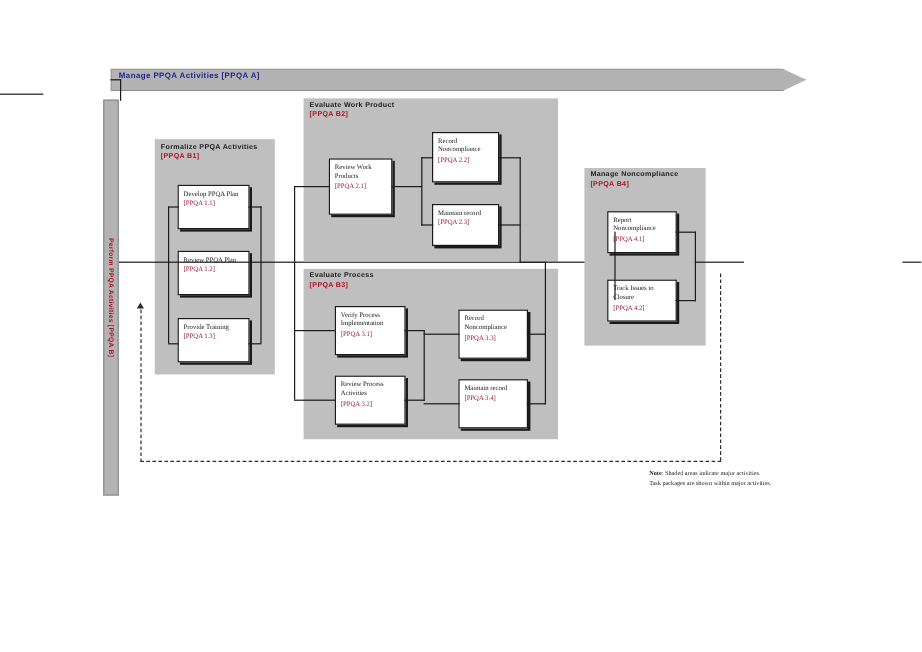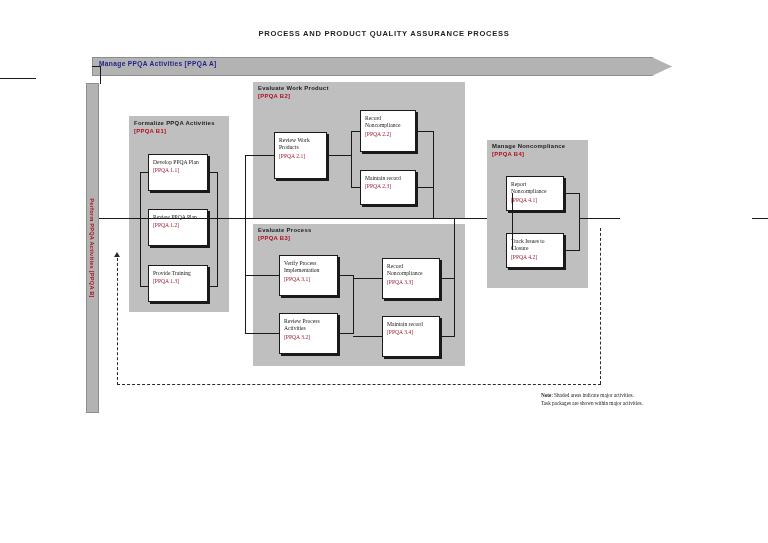--- a/index.html
+++ b/index.html
@@ -163,21 +163,20 @@
     color: #1a1a1a;
     line-height: 1.45;
   }
   #note .note-label { font-weight: bold; }
 </style>
 </head>
 <body>
 
 <div id="canvas">
 
-  <div class="abs" id="page-title">PROCESS AND PRODUCT QUALITY ASSURANCE PROCESS</div>
 
   <div class="abs" id="top-banner">
     <div class="shape"></div>
     <div class="label">Manage PPQA Activities [PPQA A]</div>
   </div>
 
   <div class="abs ln-v" style="left:100px; top:66px; height:18px;"></div>
   <div class="abs ln-h" style="left:92px; top:66px; width:9px;"></div>
 
   <div class="abs ln-h" style="left:0px; top:78px; width:36px;"></div>

